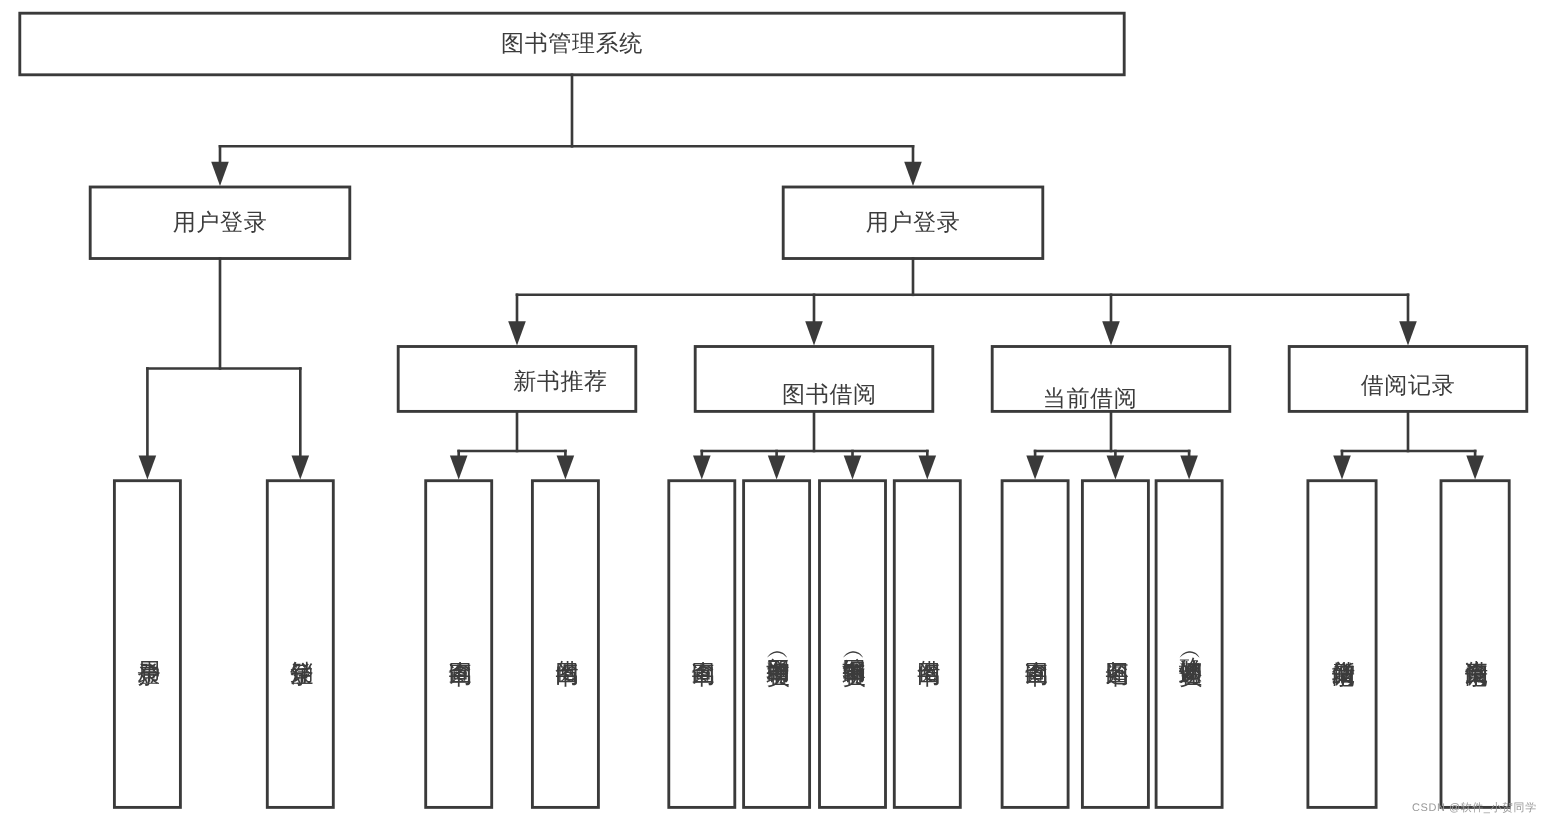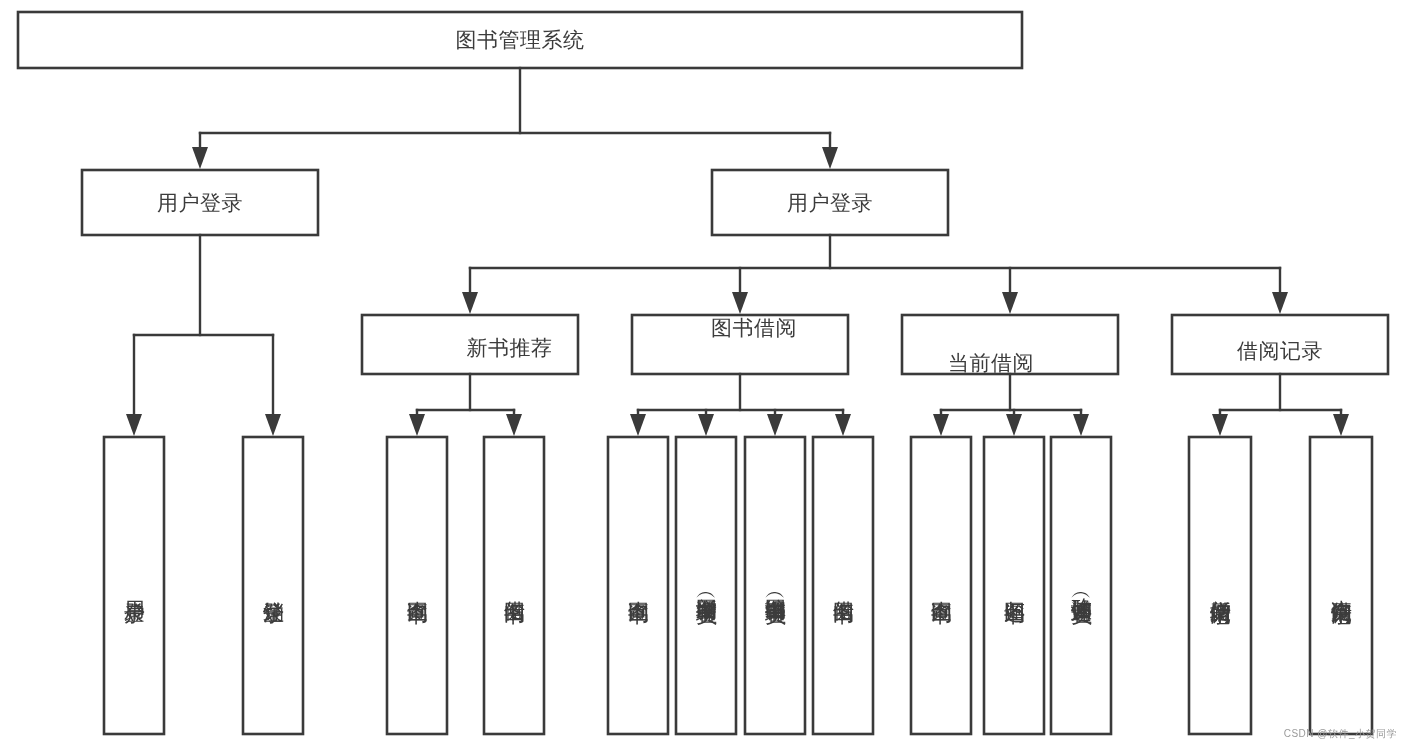--- a/index.html
+++ b/index.html
@@ -154,21 +154,21 @@
     </svg>
   <div id="labels-layer">
       <div class="node-label horizontal" style="left: 18px; top: 12px; width: 1004px; height: 56px;">图书管理系统</div>
       <div class="node-label horizontal" style="left: 82px; top: 170px; width: 236px; height: 65px;">用户登录</div>
       <div class="node-label vertical" style="left: 104px; top: 437px; width: 60px; height: 297px;">用户登录</div>
       <div class="node-label vertical" style="left: 243px; top: 437px; width: 60px; height: 297px;">注销登录</div>
       <div class="node-label horizontal" style="left: 712px; top: 170px; width: 236px; height: 65px;">用户登录</div>
       <div class="node-label horizontal" style="left: 378px; top: 315px; width: 216px; height: 66px; padding-left: 47px;">新书推荐</div>
       <div class="node-label vertical" style="left: 387px; top: 437px; width: 60px; height: 297px;">查询图书</div>
       <div class="node-label vertical" style="left: 484px; top: 437px; width: 60px; height: 297px;">借阅图书</div>
-      <div class="node-label horizontal" style="left: 632px; top: 298px; width: 244px; height: 59px;">图书借阅</div>
+      <div class="node-label horizontal" style="left: 632px; top: 329px; width: 244px; height: 59px;">图书借阅</div>
       <div class="node-label vertical" style="left: 608px; top: 437px; width: 60px; height: 297px;">查询图书</div>
       <div class="node-label vertical" style="left: 676px; top: 437px; width: 60px; height: 297px;">新增图书（管理员）</div>
       <div class="node-label vertical" style="left: 745px; top: 437px; width: 60px; height: 297px;">编辑图书（管理员）</div>
       <div class="node-label vertical" style="left: 813px; top: 437px; width: 60px; height: 297px;">借阅图书</div>
       <div class="node-label horizontal" style="left: 902px; top: 333px; width: 178px; height: 59px;">当前借阅</div>
       <div class="node-label vertical" style="left: 911px; top: 437px; width: 60px; height: 297px;">查询图书</div>
       <div class="node-label vertical" style="left: 984px; top: 437px; width: 60px; height: 297px;">归还图书</div>
       <div class="node-label vertical" style="left: 1051px; top: 437px; width: 60px; height: 297px;">确认归还（管理员）</div>
       <div class="node-label horizontal" style="left: 1172px; top: 315px; width: 216px; height: 72px;">借阅记录</div>
       <div class="node-label vertical" style="left: 1189px; top: 437px; width: 62px; height: 297px;">新增借阅记录</div>

